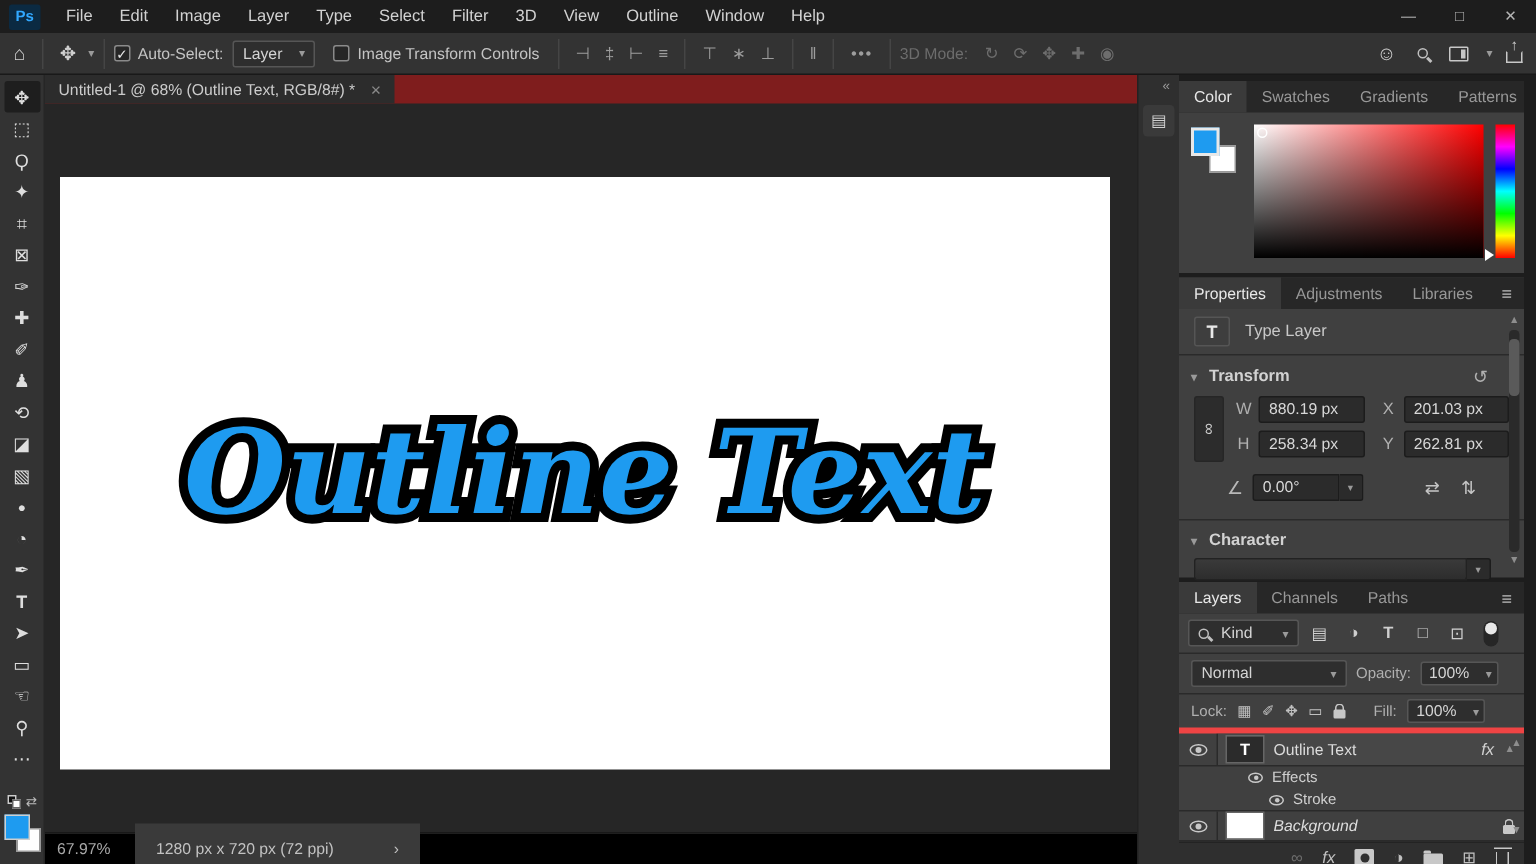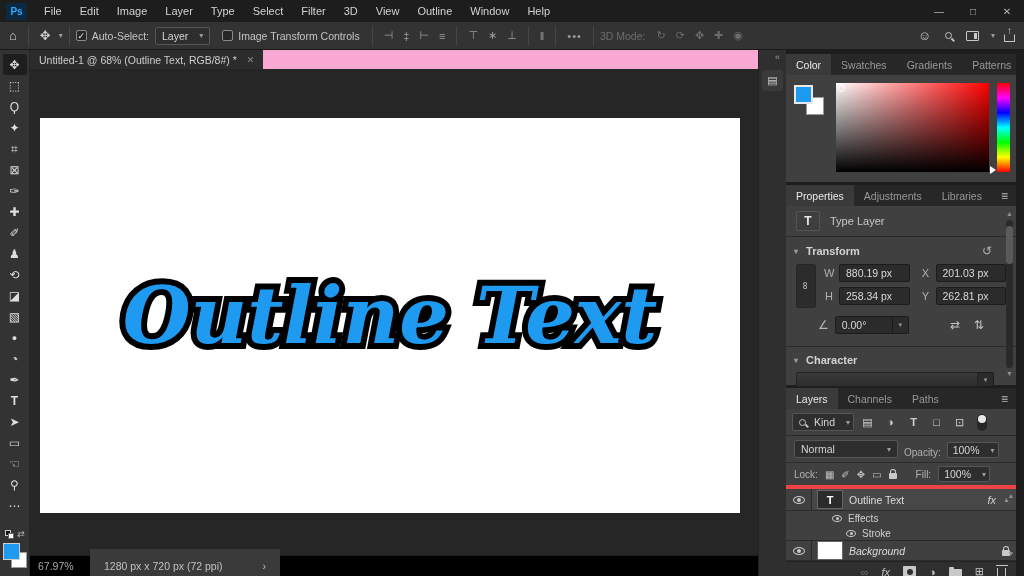--- a/index.html
+++ b/index.html
@@ -42,21 +42,21 @@
   .minisw{position:relative;width:9px;height:9px}
   .minisw .b{position:absolute;left:0;top:0;width:6px;height:6px;background:#111;border:1px solid #ccc}
   .minisw .w{position:absolute;right:0;bottom:0;width:6px;height:6px;background:#fff;border:1px solid #666}
   .swaparr{font-size:9px;color:#bbb}
   .bigsw{position:relative;width:28px;height:30px;margin-left:2px}
   .bigsw .bg{position:absolute;left:9px;top:10px;width:16px;height:16px;background:#fff;border:1px solid #9a9a9a}
   .bigsw .fg{position:absolute;left:1px;top:1px;width:17px;height:17px;border:1px solid #cfcfcf}
 
   
   .docarea{flex:1;display:flex;flex-direction:column;background:#262626;min-width:0}
-  .tabbar{height:20px;background:#f9a8d4;display:flex;border-bottom:1px solid #262626}
+  .tabbar{height:20px;background:#7f1d1d;display:flex;border-bottom:1px solid #262626}
   .doctab{background:#2c2c2c;padding:0 9px;display:flex;align-items:center;gap:10px;font-size:10.5px;color:#cccccc}
   .tabclose{color:#8a8a8a;font-size:9px}
   .pasteboard{flex:1;position:relative}
   .canvas{position:absolute;left:10px;top:48px;width:700px;height:395px;background:#ffffff;
           display:flex;align-items:center;justify-content:center}
   .outline-text{font-family:"DejaVu Serif",serif;font-style:italic;font-weight:bold;font-size:78px;
                 -webkit-text-stroke:12px #000;paint-order:stroke fill;letter-spacing:0px;white-space:nowrap}
   .statusbar{height:21px;display:flex;align-items:center;background:#000000;font-size:10.5px;color:#a8a8a8;
              border-top:1px solid #1f1f1f}
   .zoompct{padding-left:8px;width:60px}
@@ -114,26 +114,26 @@
   .charbar{flex:1;height:15px;background:linear-gradient(#3a3a3a,#2d2d2d);border:1px solid #222;border-radius:2px 0 0 2px}
   .vscroll{position:absolute;right:2px;top:24px;bottom:6px;width:9px;display:flex;flex-direction:column;align-items:center}
   .varr{font-size:7px;color:#8e8e8e;line-height:10px}
   .vtrack{flex:1;width:7px;background:#2a2a2a;border-radius:3px;position:relative;margin:1px 0}
   .vthumb{position:absolute;top:6px;left:0;width:7px;height:38px;background:#5a5a5a;border-radius:3px}
 
   
   .lfilterrow{display:flex;align-items:center;gap:4px;padding:4px 6px;border-bottom:1px solid #2a2a2a}
   .mag{width:7px;height:7px;border:1.5px solid #c0c0c0;border-radius:50%;position:relative;flex:none}
   .mag::after{content:'';position:absolute;width:4px;height:1.5px;background:#c0c0c0;transform:rotate(45deg);right:-4px;bottom:-2px}
-  .kinddd{width:62px}
+  .kinddd{width:74px}
   .fico{width:19px;height:17px;display:flex;align-items:center;justify-content:center;color:#cfcfcf;font-size:11px;
         border:1px solid transparent}
   .pill{width:10px;height:17px;background:#262626;border-radius:5px;position:relative;margin-left:4px}
   .pill::before{content:'';position:absolute;top:1px;left:1px;width:8px;height:8px;border-radius:50%;background:#e8e8e8}
-  .blendrow{display:flex;align-items:flex-end;gap:6px;padding:4px 8px;border-bottom:1px solid #2a2a2a}
+  .blendrow{display:flex;align-items:center;gap:6px;padding:4px 8px;border-bottom:1px solid #2a2a2a}
   .blenddd{width:104px;justify-content:space-between}
   .small-label{font-size:10px;color:#b0b0b0}
   .pctdd{width:52px;justify-content:space-between;padding:1px 5px}
   .lockrow{display:flex;align-items:center;gap:7px;padding:3px 8px;border-bottom:4px solid #ef4444}
   .lockico-g{color:#c0c0c0;font-size:10px}
   .lockpad{width:8px;height:6px;background:#c8c8c8;border-radius:1px;position:relative;margin-top:4px}
   .lockpad::before{content:'';position:absolute;top:-4px;left:1px;width:4px;height:4px;border:1px solid #c8c8c8;
                    border-bottom:none;border-radius:3px 3px 0 0}
   .llist{flex:1;overflow:hidden;position:relative}
   .lrow{display:flex;align-items:center;height:22px;border-bottom:1px solid #2a2a2a}

